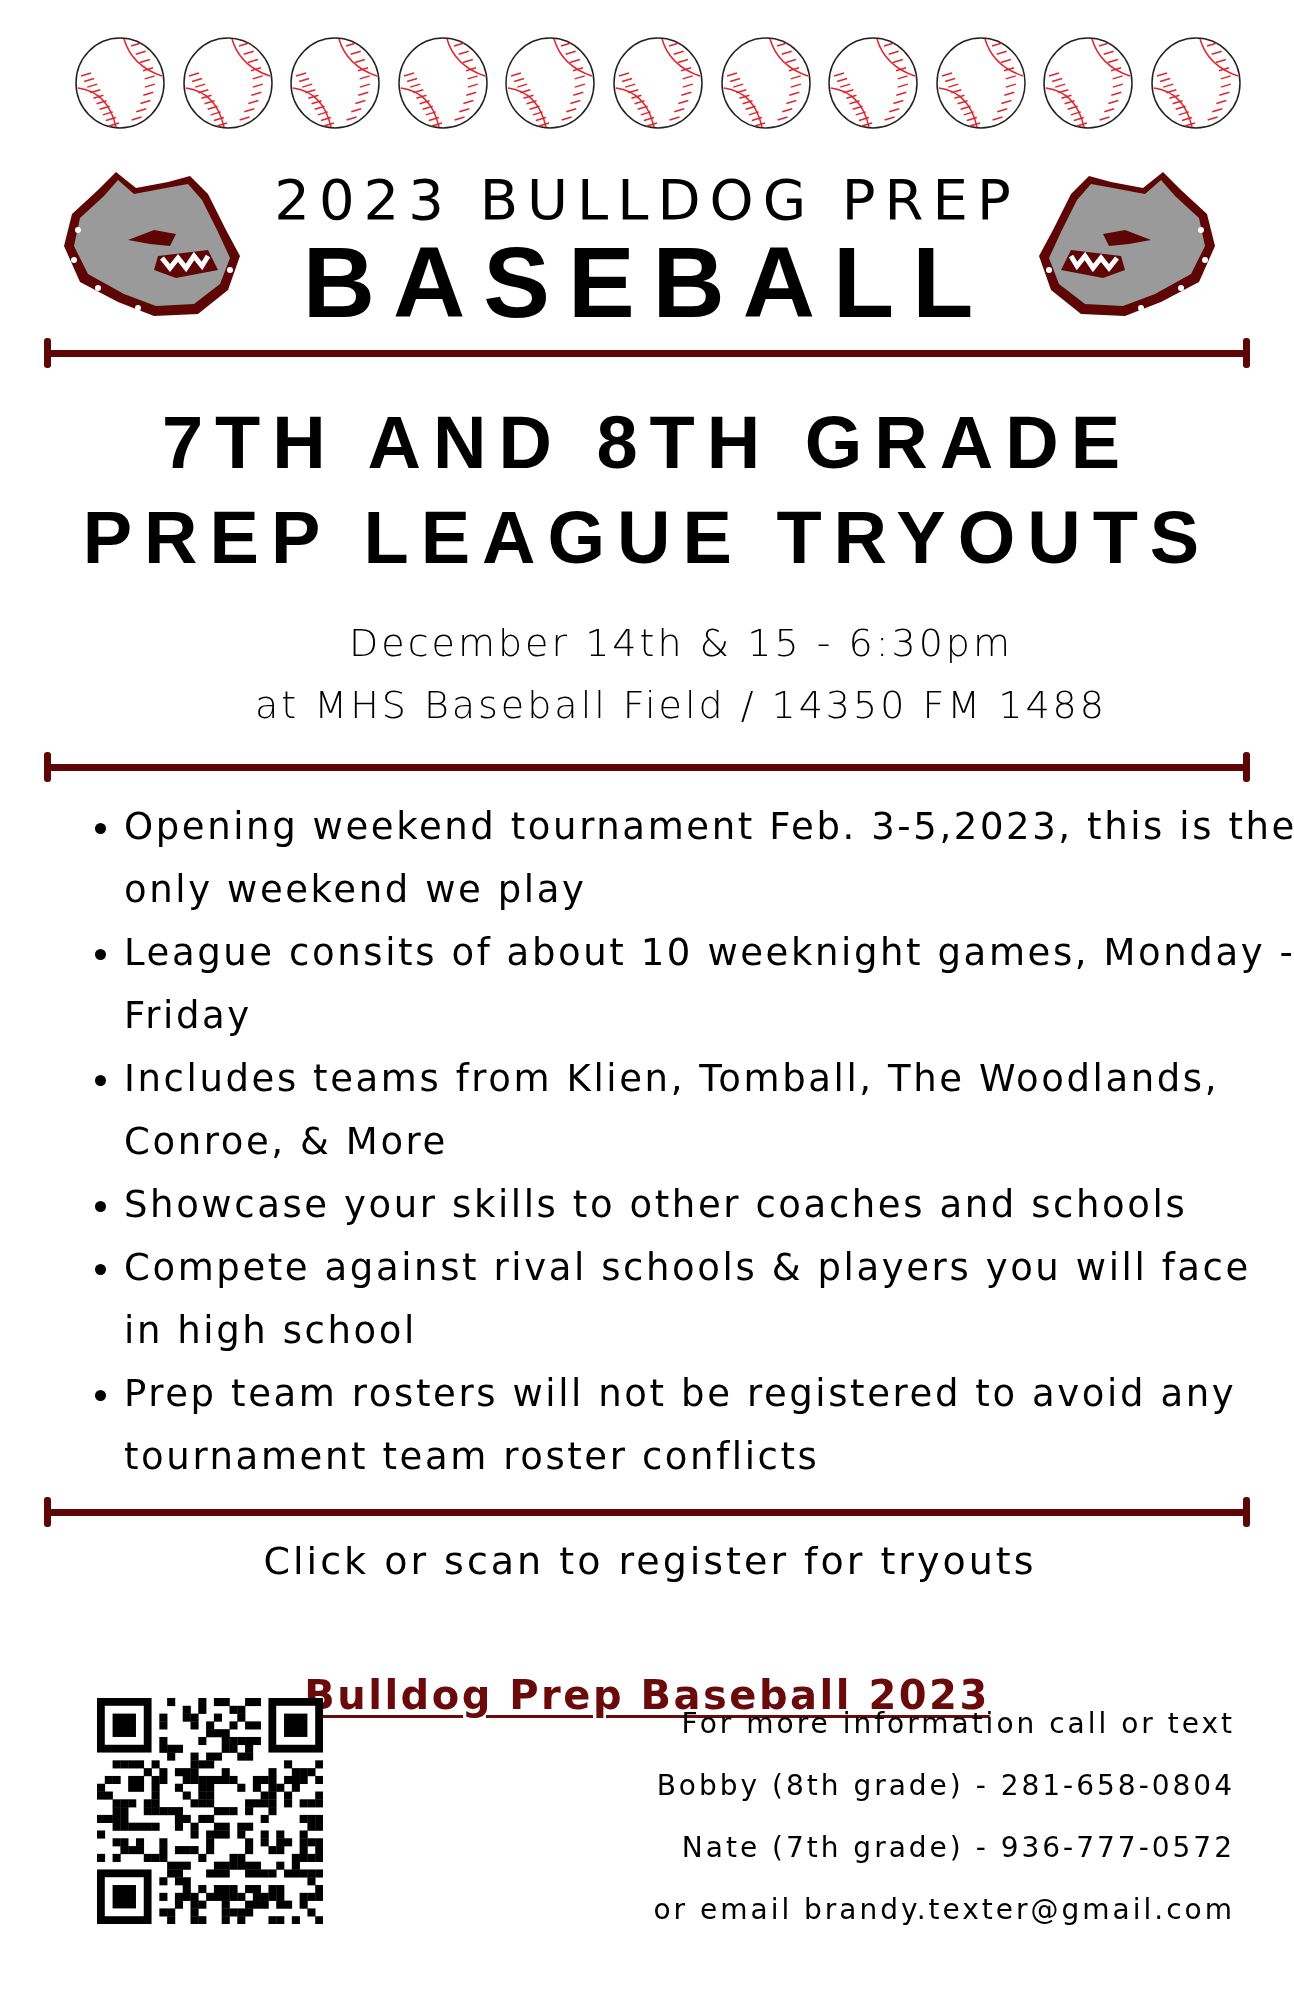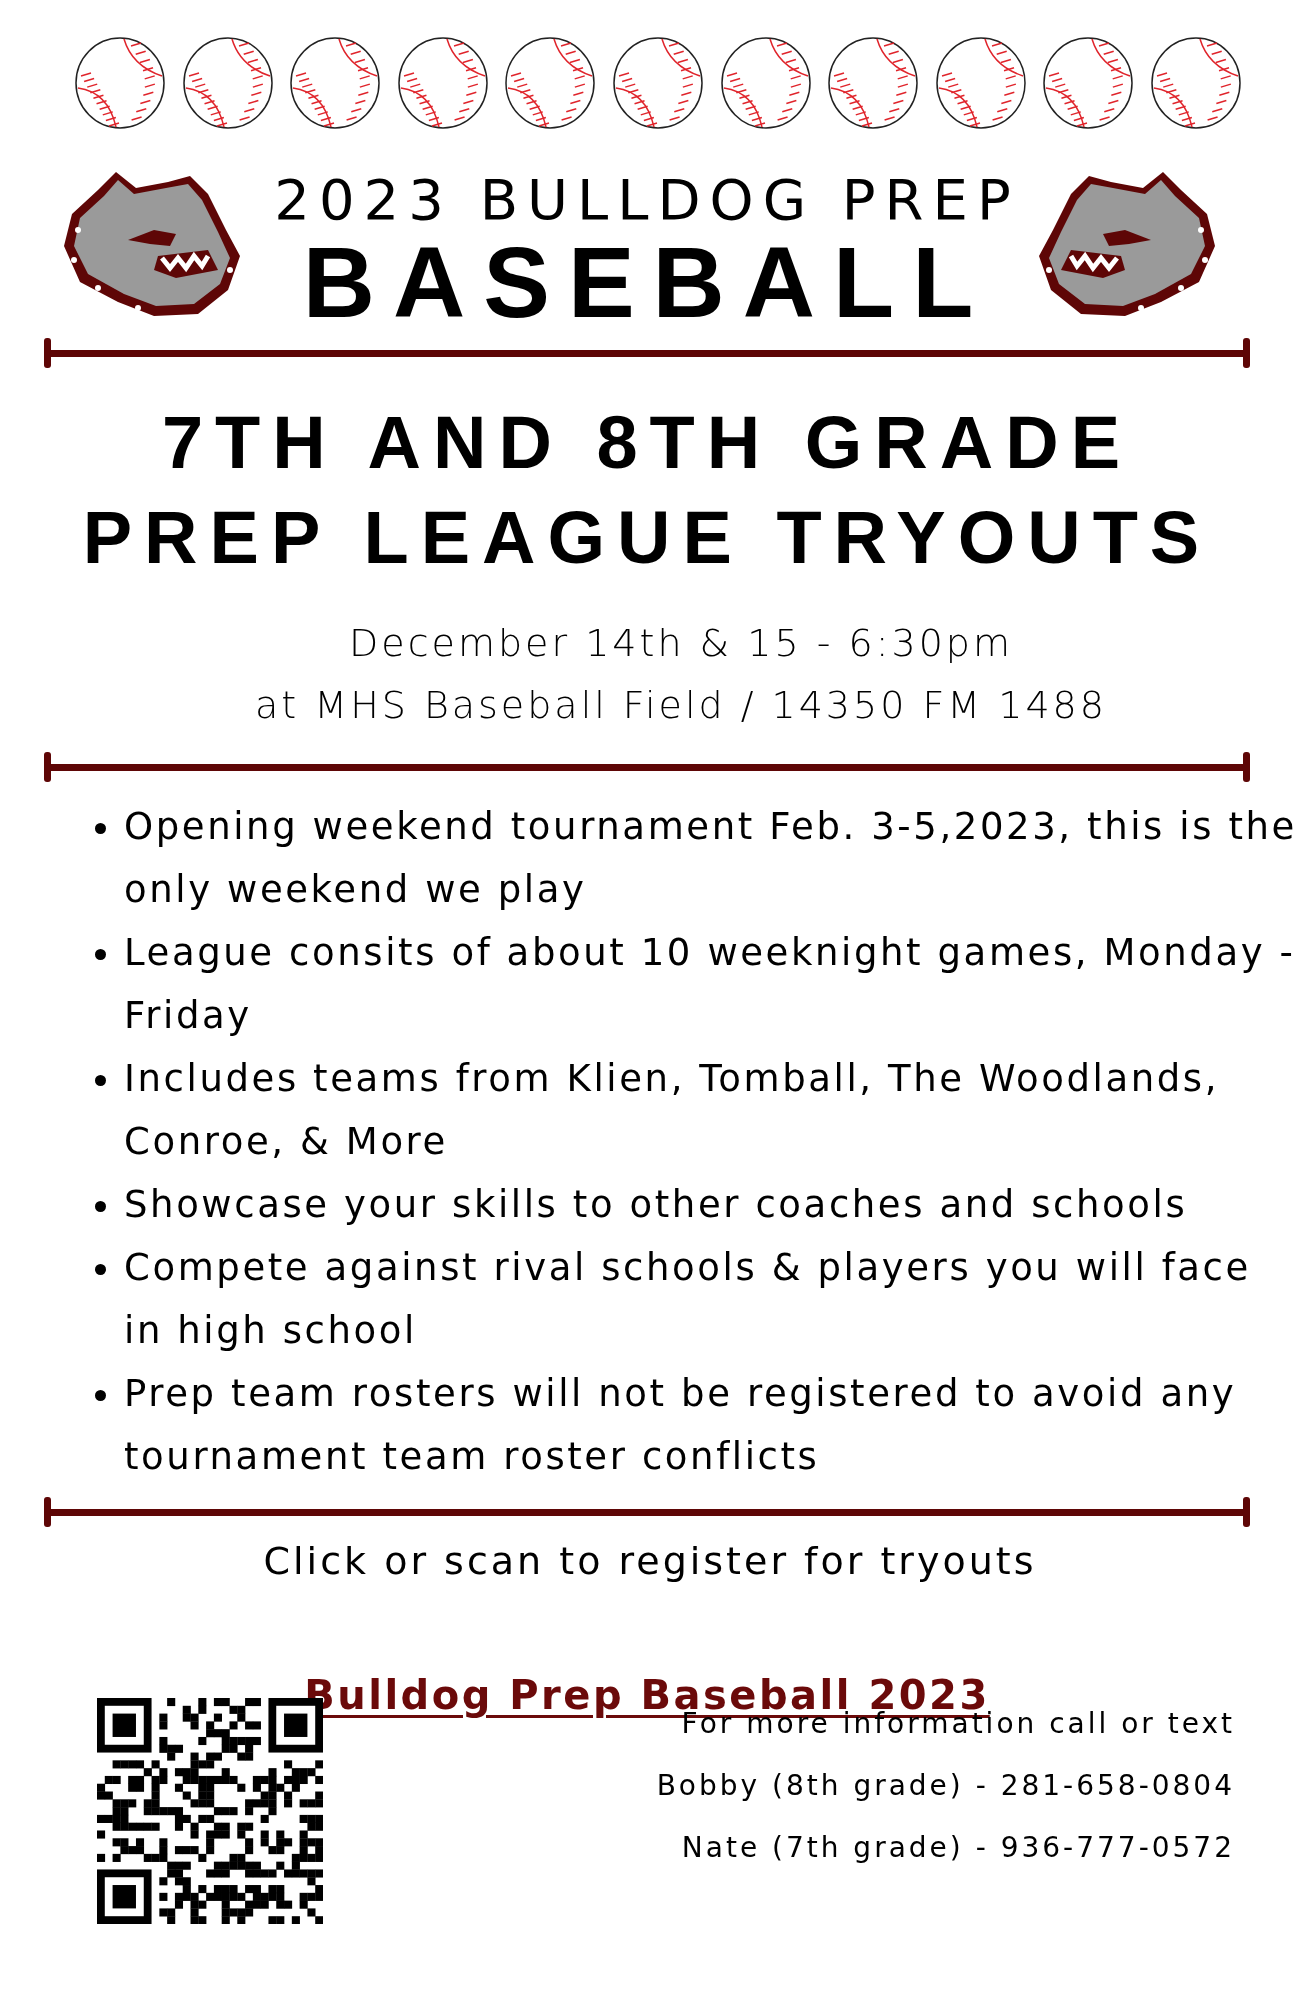--- a/index.html
+++ b/index.html
@@ -675,13 +675,14 @@
       <rect x="187.0344827586207" y="15.586206896551724" width="23.379310344827587" height="23.379310344827587" fill="#000"></rect>
       <rect x="0" y="171.44827586206895" width="54.55172413793103" height="54.55172413793103" fill="#000"></rect>
       <rect x="7.793103448275862" y="179.24137931034483" width="38.96551724137931" height="38.96551724137931" fill="#fff"></rect>
       <rect x="15.586206896551724" y="187.0344827586207" width="23.379310344827587" height="23.379310344827587" fill="#000"></rect>
     </svg></div>
 
 <div class="abs contact">
   <div>For more information call or text</div>
   <div>Bobby (8th grade) - 281-658-0804</div>
   <div>Nate (7th grade) - 936-777-0572</div>
+  <div>or email brandy.texter@gmail.com</div>
 </div>
 
 </body></html>

